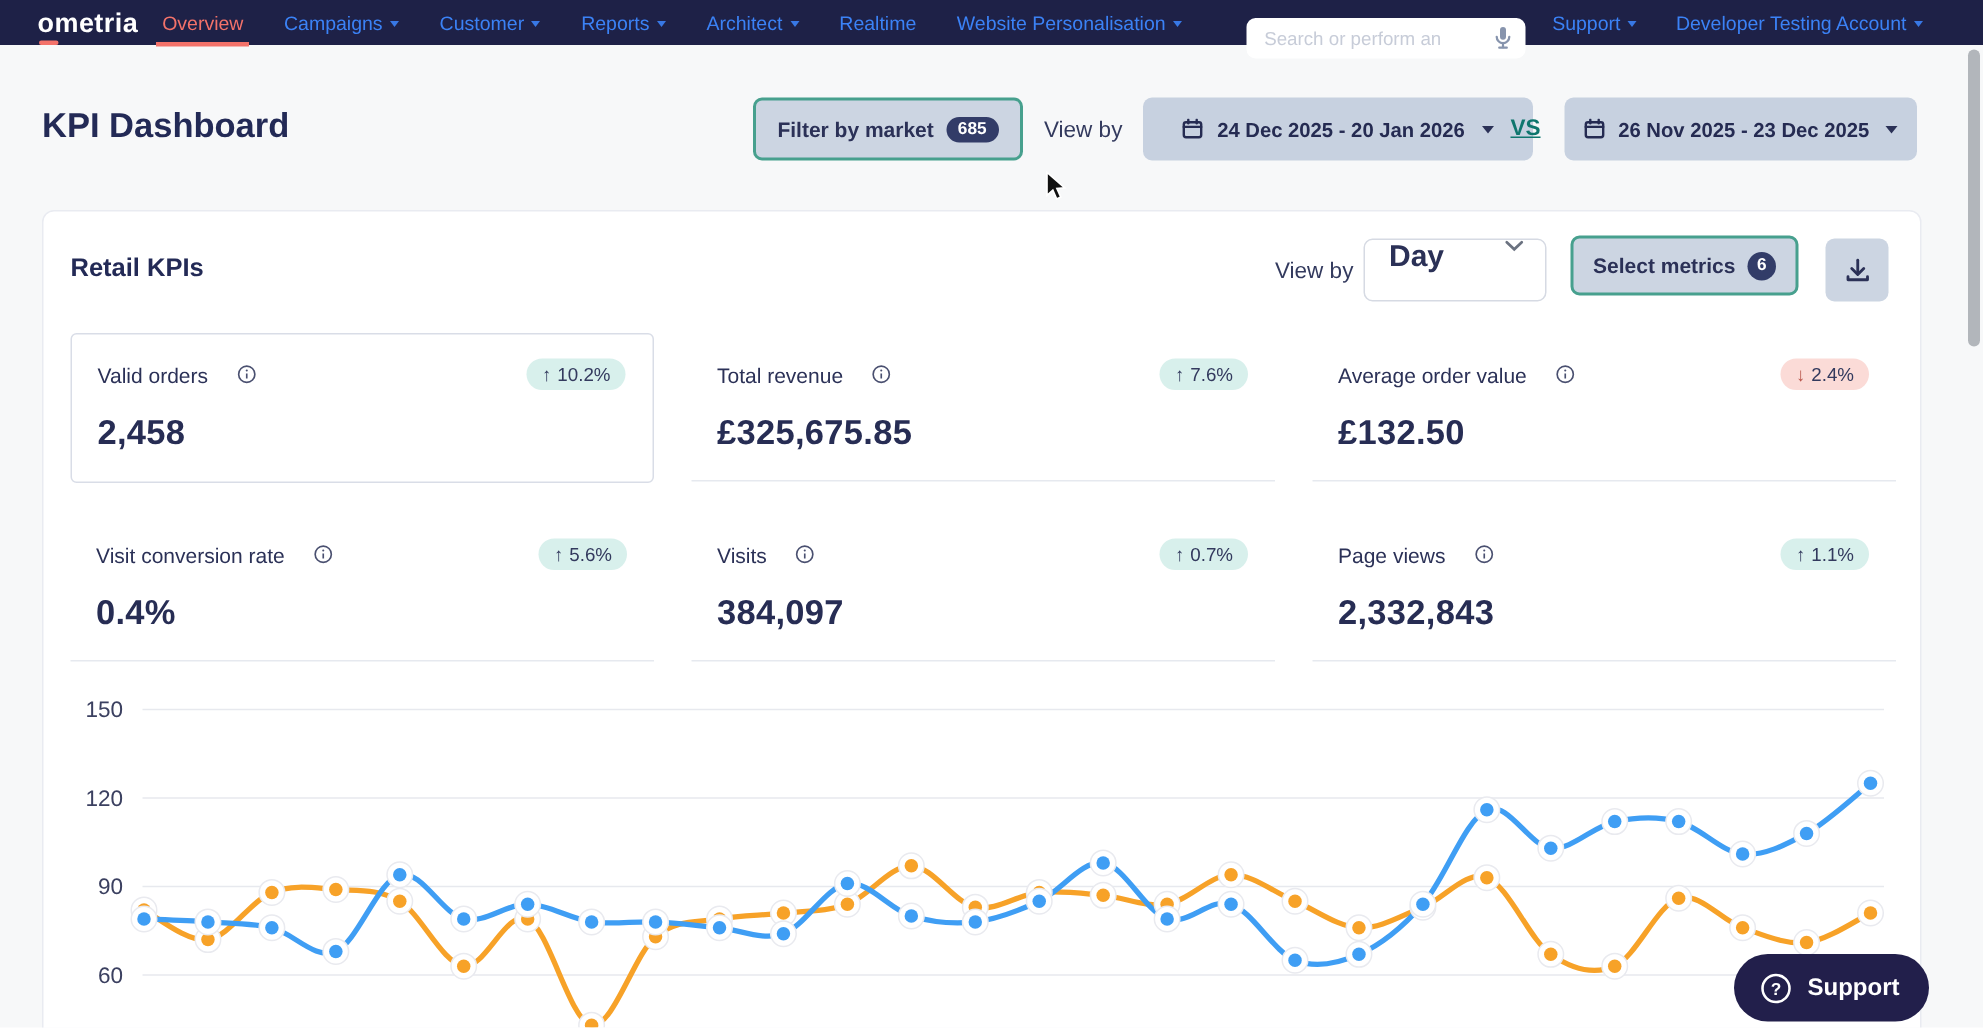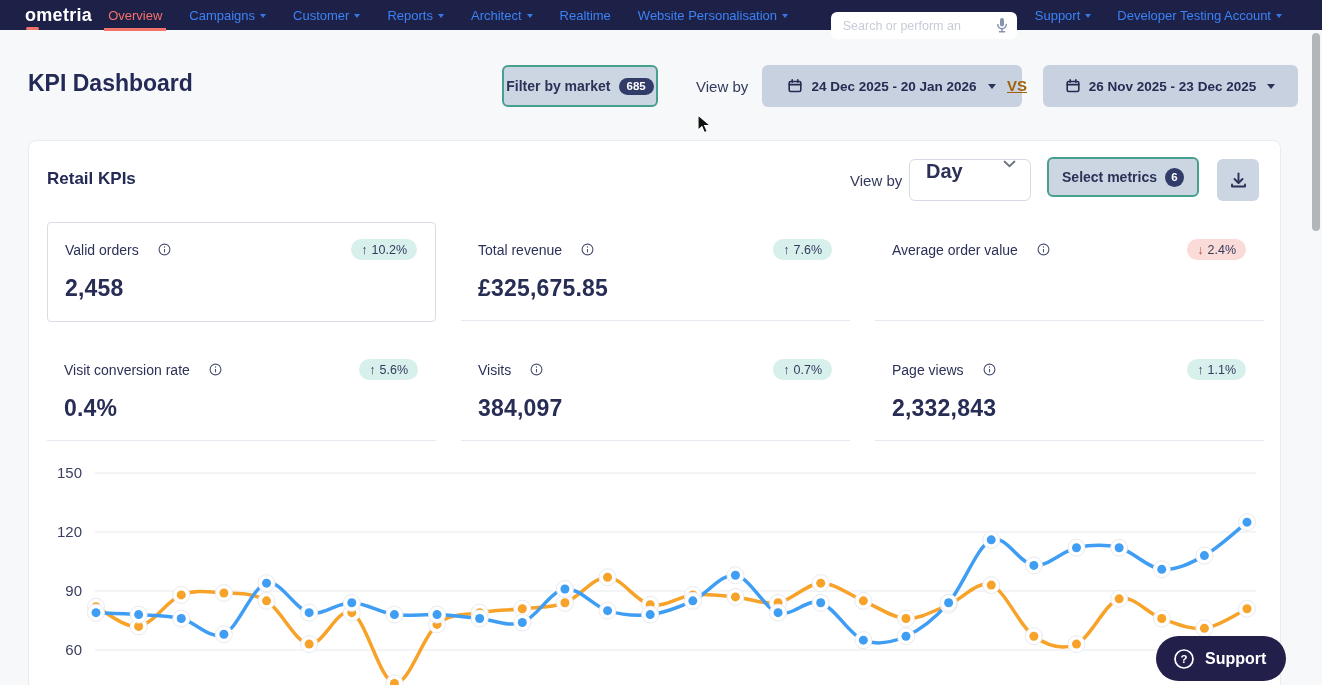--- a/index.html
+++ b/index.html
@@ -18,29 +18,29 @@
   .caret { width:0; height:0; border-left:3.5px solid transparent; border-right:3.5px solid transparent; border-top:4px solid currentColor; opacity:.9; margin-top:1px; }
   .nav-search { margin-left:auto; margin-right:18px; width:186px; height:27px; background:#fff; border-radius:6px;
                 display:flex; align-items:center; padding:0 8px 0 12px;margin-top:21px; }
   .nav-search input { border:none; outline:none; flex:1; font-size:12.5px; color:#3a4060; font-family:"Liberation Sans",sans-serif; min-width:0; }
   .nav-search input::placeholder { color:#c7ccd8; }
   .nav-right { display:flex; align-items:center; gap:26px; }
 
   
   .page-title { position:absolute; left:28px; top:70px; font-size:23px; font-weight:700; color:#232a56; z-index:5; }
   .btn { display:flex; align-items:center; justify-content:center; cursor:pointer; }
-  .btn-market { position:absolute; left:502px; top:65px; width:156px; height:42px; background:#ccd5e2;
+  .btn-market { position:absolute; left:502px; top:65px; width:180px; height:42px; background:#ccd5e2;
                 border:2px solid #47a08e; border-radius:6px; gap:8px; font-size:14px; font-weight:700; color:#2b3157; z-index:5; }
   .pill-badge { background:#323c68; color:#fff; border-radius:11px; padding:2.5px 8px; font-size:11.5px; font-weight:700; }
   .viewby-label { position:absolute; left:696px; top:78px; font-size:15px; color:#333a5e; z-index:5; }
   .btn-date { position:absolute; top:65px; height:42px; background:#c7d1e0; border-radius:6px; gap:9px;
               font-size:13.5px; font-weight:700; color:#252b52; z-index:5; }
   .btn-date1 { left:762px; width:260px; }
-  .btn-date2 { left:1043px; width:255px; }
-  .vs-label { position:absolute; left:1007px; top:77px; font-size:15px; font-weight:800; color:#a16207; z-index:5;text-decoration:underline; }
+  .btn-date2 { left:1043px; width:235px; }
+  .vs-label { position:absolute; left:1007px; top:77px; font-size:15px; font-weight:800; color:#0f766e; z-index:5;text-decoration:underline; }
   .date-caret { width:0; height:0; border-left:4px solid transparent; border-right:4px solid transparent; border-top:5px solid #2b3157; margin-left:2px; }
 
   
   .card { position:absolute; left:28px; top:140px; width:1253px; height:720px; background:#fff;
           border:1px solid #e9ebf1; border-radius:8px; z-index:1; }
   .panel-title { position:absolute; left:18px; top:28px; font-size:17px; font-weight:700; color:#232a56; }
   .panel-viewby { position:absolute; left:821px; top:31px; font-size:15px; color:#333a5e; }
   .select-granularity { position:absolute; left:880px; top:18px; width:122px; height:42px; background:#fff;
           border:1px solid #d6dae3; border-radius:6px; display:flex; align-items:flex-start; padding:0 14px 0 16px;
           font-size:20px; color:#2b3157; cursor:pointer;font-weight:bold; }
@@ -247,20 +247,21 @@
           <circle cx="6.5" cy="6.5" r="5.4"></circle>
             <line x1="6.5" y1="6" x2="6.5" y2="9.4"></line>
             <circle cx="6.5" cy="4" r="0.7" fill="#4a5070" stroke="none"></circle>
         </svg>
       </span>
       <span class="kpi-badge" data-dir="down">
         <span class="arrow">↓</span>
         <span>2.4%</span>
       </span>
     </div>
+    <div class="kpi-value">£132.50</div>
   </div>
 
   <div class="kpi-cell r2 c1 plain">
     <div class="kpi-top">
       <span class="kpi-label">Visit conversion rate</span>
       <span class="info-icon">
         <svg width="13" height="13" viewBox="0 0 13 13" fill="none" stroke="#4a5070" stroke-width="1.1">
           <circle cx="6.5" cy="6.5" r="5.4"></circle>
             <line x1="6.5" y1="6" x2="6.5" y2="9.4"></line>
             <circle cx="6.5" cy="4" r="0.7" fill="#4a5070" stroke="none"></circle>

